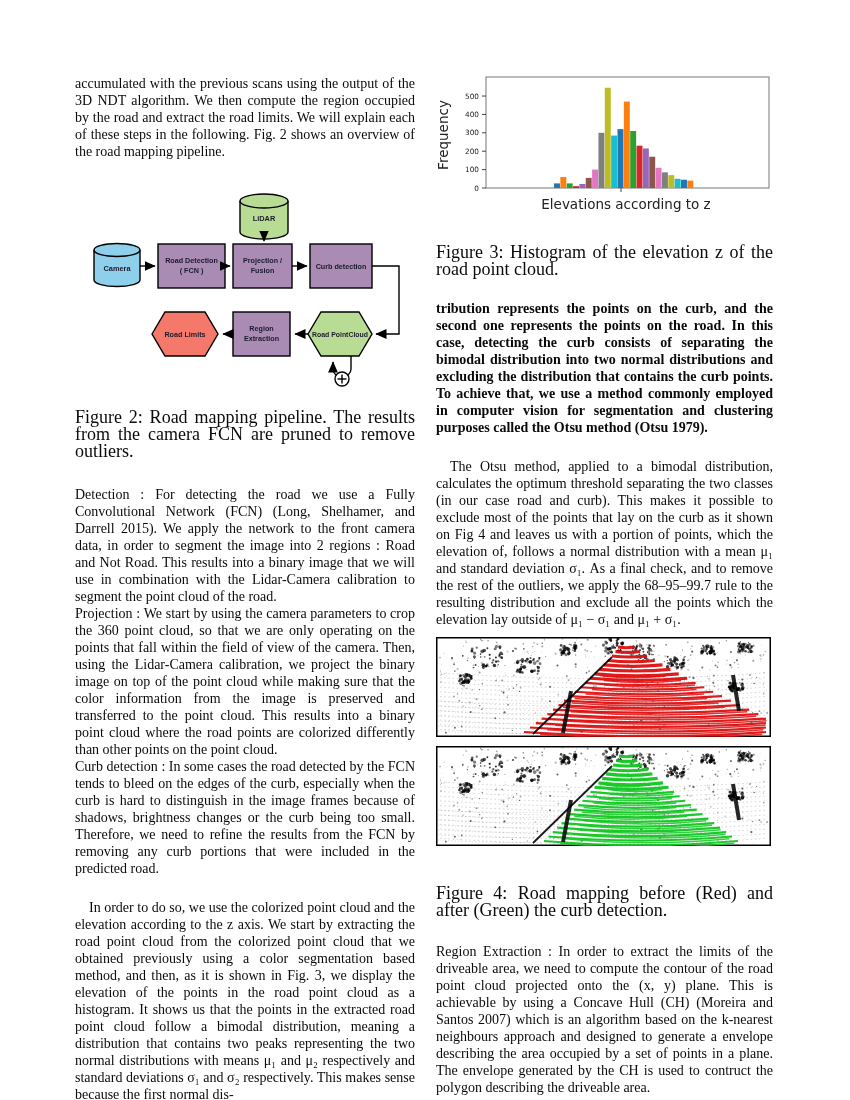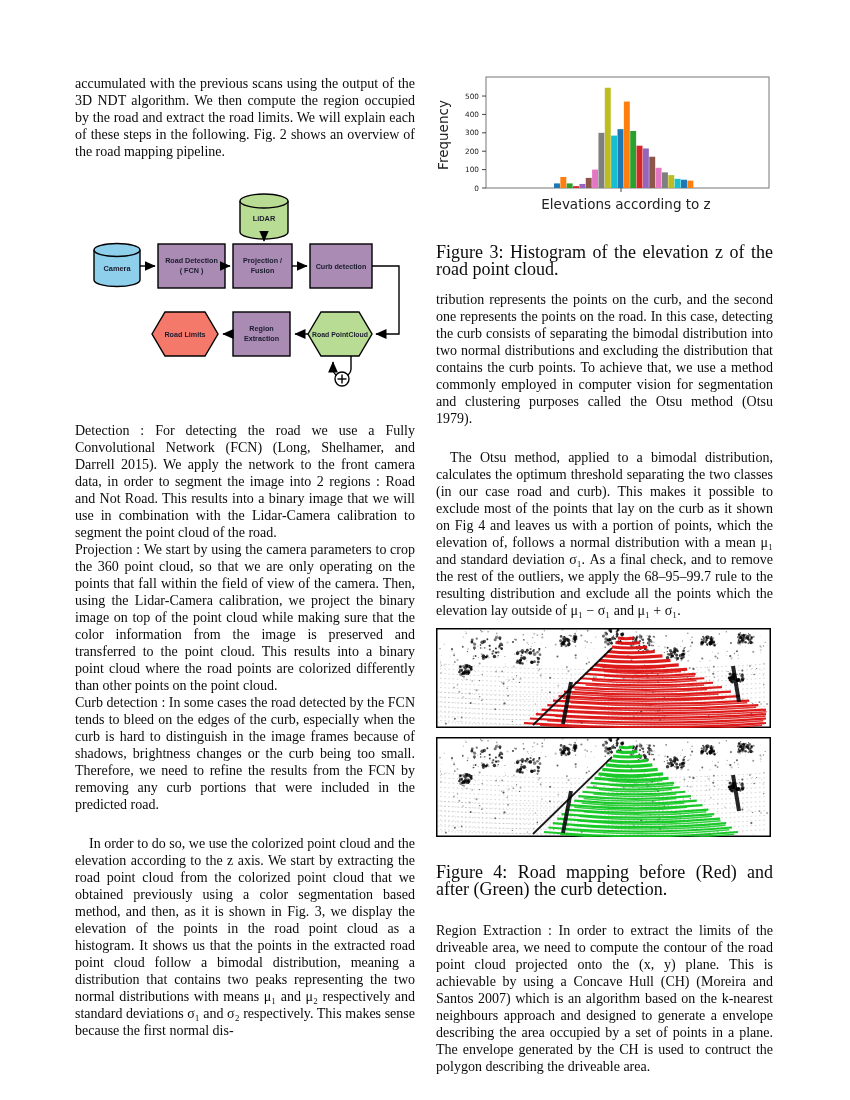--- a/index.html
+++ b/index.html
@@ -9,24 +9,24 @@
   #col-right{position:absolute;left:436px;top:73px;width:337px;}
   p{margin:0;font-size:14px;line-height:17px;text-align:justify;}
   .indent{text-indent:14px;margin-top:22px;}
   .runin{font-weight:normal;}
   .caption{font-size:18px;line-height:17px;text-align:justify;}
   .figwrap{display:block;}
   #fig2wrap{margin-top:24px;}
   #fig2cap{margin-top:13px;}
   #p-detection{margin-top:26px;}
   #fig3cap{margin-top:25px;}
-  #p-tribution{margin-top:13px;}
+  #p-tribution{margin-top:22px;font-weight:bold;}
   #fig4wrap{margin-top:9px;}
   #panel-after-wrap{margin-top:5px;}
-  #fig4cap{margin-top:23px;font-family:Liberation Serif, serif;}
+  #fig4cap{margin-top:35px;font-family:Liberation Serif, serif;}
   #p-region{margin-top:24px;}
   svg text.nodelab{font-family:"Liberation Sans","DejaVu Sans",sans-serif;font-weight:bold;fill:#1b1b2e;}
   svg .axis-lab{font-family:"DejaVu Sans","Liberation Sans",sans-serif;fill:#222;}
 </style>
 </head>
 <body>
 
 <div id="page">
 
   <div id="col-left">
@@ -88,20 +88,21 @@
 
         <path d="M276,172 V185 A9,8 0 0 1 258,185 V178" fill="none" stroke="#000" stroke-width="1.4" marker-end="url(#arr)"></path>
         <g>
           <circle cx="267" cy="195" r="7" fill="#fff" stroke="#000" stroke-width="1.4"></circle>
           <line x1="262.5" y1="195" x2="271.5" y2="195" stroke="#000" stroke-width="1.4"></line>
           <line x1="267" y1="190.5" x2="267" y2="199.5" stroke="#000" stroke-width="1.4"></line>
         </g>
       </svg>
     </div>
 
+    <p id="fig2cap" class="caption">Figure 2: Road mapping pipeline. The results from the camera FCN are pruned to remove outliers.</p>
 
     <p id="p-detection"><span class="runin">Detection</span><span> : For detecting the road we use a Fully Convolutional Network (FCN) (Long, Shelhamer, and Darrell 2015). We apply the network to the front camera data, in order to segment the image into 2 regions : Road and Not Road. This results into a binary image that we will use in combination with the Lidar-Camera calibration to segment the point cloud of the road.</span></p>
     <p><span class="runin">Projection</span><span> : We start by using the camera parameters to crop the 360 point cloud, so that we are only operating on the points that fall within the field of view of the camera. Then, using the Lidar-Camera calibration, we project the binary image on top of the point cloud while making sure that the color information from the image is preserved and transferred to the point cloud. This results into a binary point cloud where the road points are colorized differently than other points on the point cloud.</span></p>
     <p><span class="runin">Curb detection</span><span> : In some cases the road detected by the FCN tends to bleed on the edges of the curb, especially when the curb is hard to distinguish in the image frames because of shadows, brightness changes or the curb being too small. Therefore, we need to refine the results from the FCN by removing any curb portions that were included in the predicted road.</span></p>
     <p class="indent">In order to do so, we use the colorized point cloud and the elevation according to the z axis. We start by extracting the road point cloud from the colorized point cloud that we obtained previously using a color segmentation based method, and then, as it is shown in Fig. 3, we display the elevation of the points in the road point cloud as a histogram. It shows us that the points in the extracted road point cloud follow a bimodal distribution, meaning a distribution that contains two peaks representing the two normal distributions with means μ₁ and μ₂ respectively and standard deviations σ₁ and σ₂ respectively. This makes sense because the first normal dis-</p>
   </div>
 
   <div id="col-right">
     <div class="figwrap">
       <svg id="fig3svg" width="337" height="142" viewBox="0 0 337 142">

